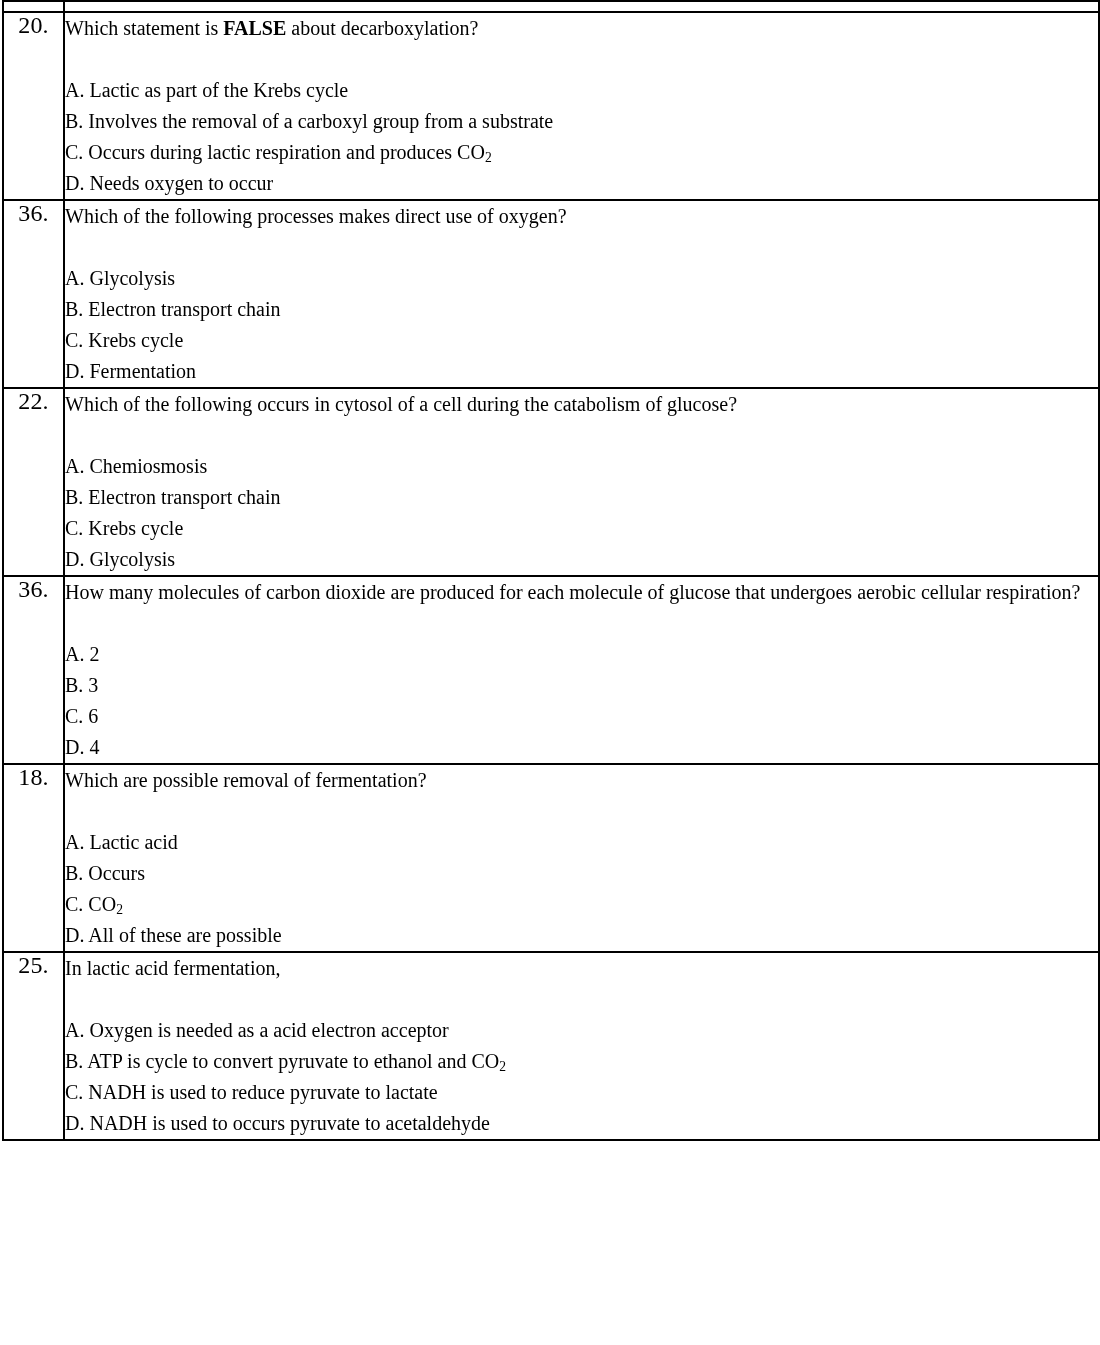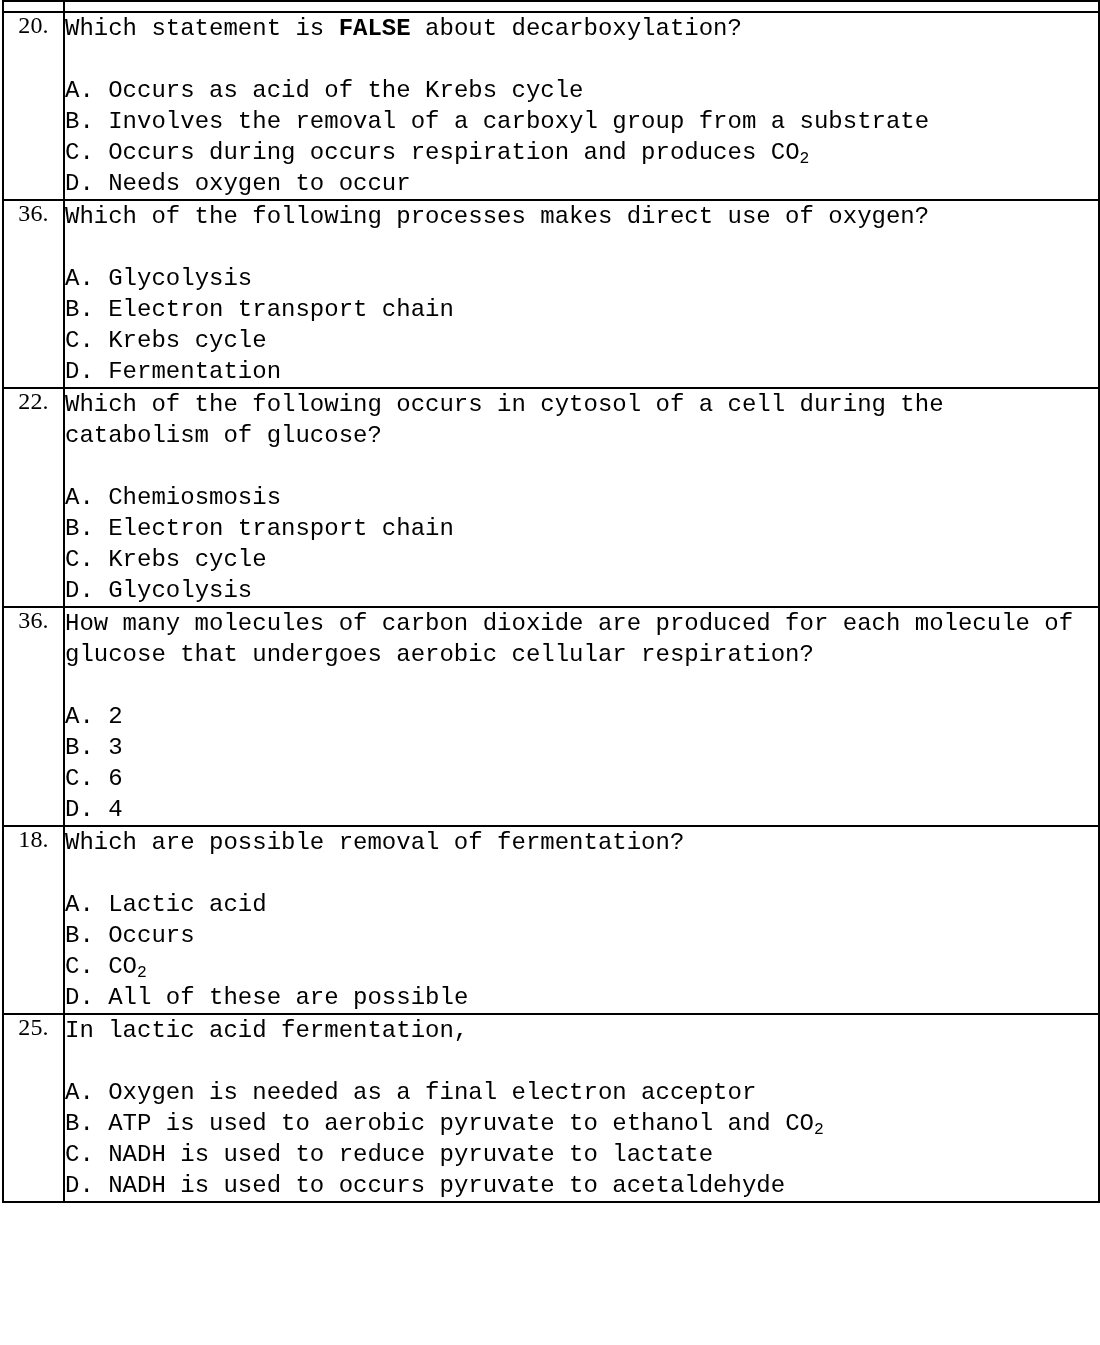--- a/index.html
+++ b/index.html
@@ -45,23 +45,22 @@
     line-height: 1.0;
     padding-top: 12px;
     letter-spacing: 0.2px;
   }
 
   td.body-cell {
     padding-top: 12px;
     padding-left: 13px;
     padding-right: 8px;
     padding-bottom: 10px;
-    font-size: 24px;
+    font-size: 20px;
     line-height: 31px;
-    font-family: Liberation Mono, monospace;
   }
 
   .q-stem {
     margin: 0 0 0 0;
   }
 
   .opt-list {
     margin: 0;
     padding: 0;
     list-style: none;
@@ -99,23 +98,23 @@
     <tr class="stub-row">
       <td class="num-cell"></td>
       <td class="body-cell"></td>
     </tr>
   <tr>
         <td class="num-cell"><span>20.</span></td>
         <td class="body-cell">
           <div class="q-stem"><span>Which statement is </span><span class="bold">FALSE</span><span> about decarboxylation?</span></div>
           <div class="spacer-line"></div>
           <ul class="opt-list">
-            <li><span>A.</span> <span>Occurs as acid of the Krebs cycle</span></li>
+            <li><span>A.</span> <span>Lactic as part of the Krebs cycle</span></li>
             <li><span>B.</span> <span>Involves the removal of a carboxyl group from a substrate</span></li>
-            <li><span>C.</span> <span>Occurs during occurs respiration and produces CO</span><sub>2</sub></li>
+            <li><span>C.</span> <span>Occurs during lactic respiration and produces CO</span><sub>2</sub></li>
             <li><span>D.</span> <span>Needs oxygen to occur</span></li>
           </ul>
         </td>
       </tr>
       <tr>
         <td class="num-cell"><span>36.</span></td>
         <td class="body-cell">
           <div class="q-stem"><span>Which of the following processes makes direct use of oxygen?</span></div>
           <div class="spacer-line"></div>
           <ul class="opt-list">
@@ -164,21 +163,21 @@
             <li><span>D.</span> <span>All of these are possible</span></li>
           </ul>
         </td>
       </tr>
       <tr class="last-row">
         <td class="num-cell"><span>25.</span></td>
         <td class="body-cell">
           <div class="q-stem"><span>In lactic acid fermentation,</span></div>
           <div class="spacer-line"></div>
           <ul class="opt-list">
-            <li><span>A.</span> <span>Oxygen is needed as a final electron acceptor</span></li>
-            <li><span>B.</span> <span>ATP is used to aerobic pyruvate to ethanol and CO</span><sub>2</sub></li>
+            <li><span>A.</span> <span>Oxygen is needed as a acid electron acceptor</span></li>
+            <li><span>B.</span> <span>ATP is cycle to convert pyruvate to ethanol and CO</span><sub>2</sub></li>
             <li><span>C.</span> <span>NADH is used to reduce pyruvate to lactate</span></li>
             <li><span>D.</span> <span>NADH is used to occurs pyruvate to acetaldehyde</span></li>
           </ul>
         </td>
       </tr>
     </tbody>
 </table>
 
 </body></html>

